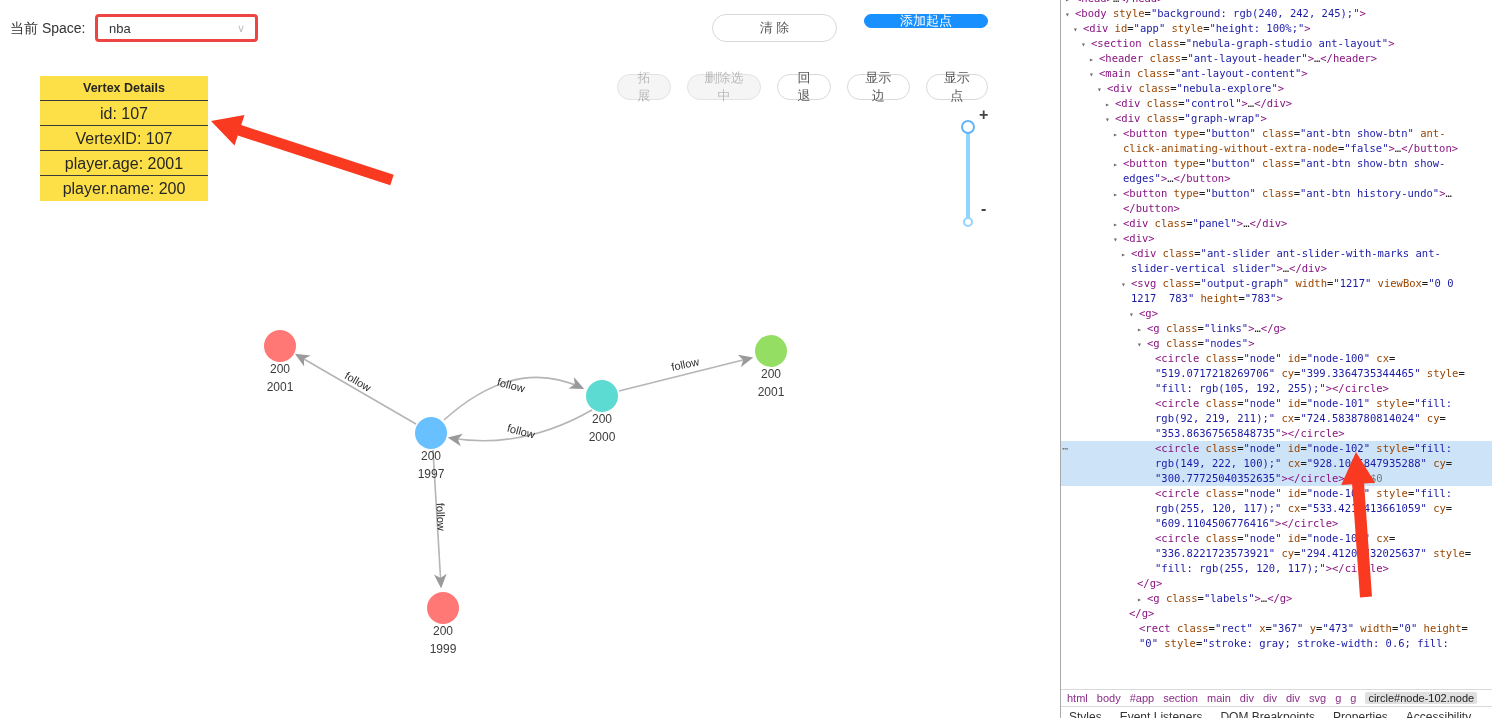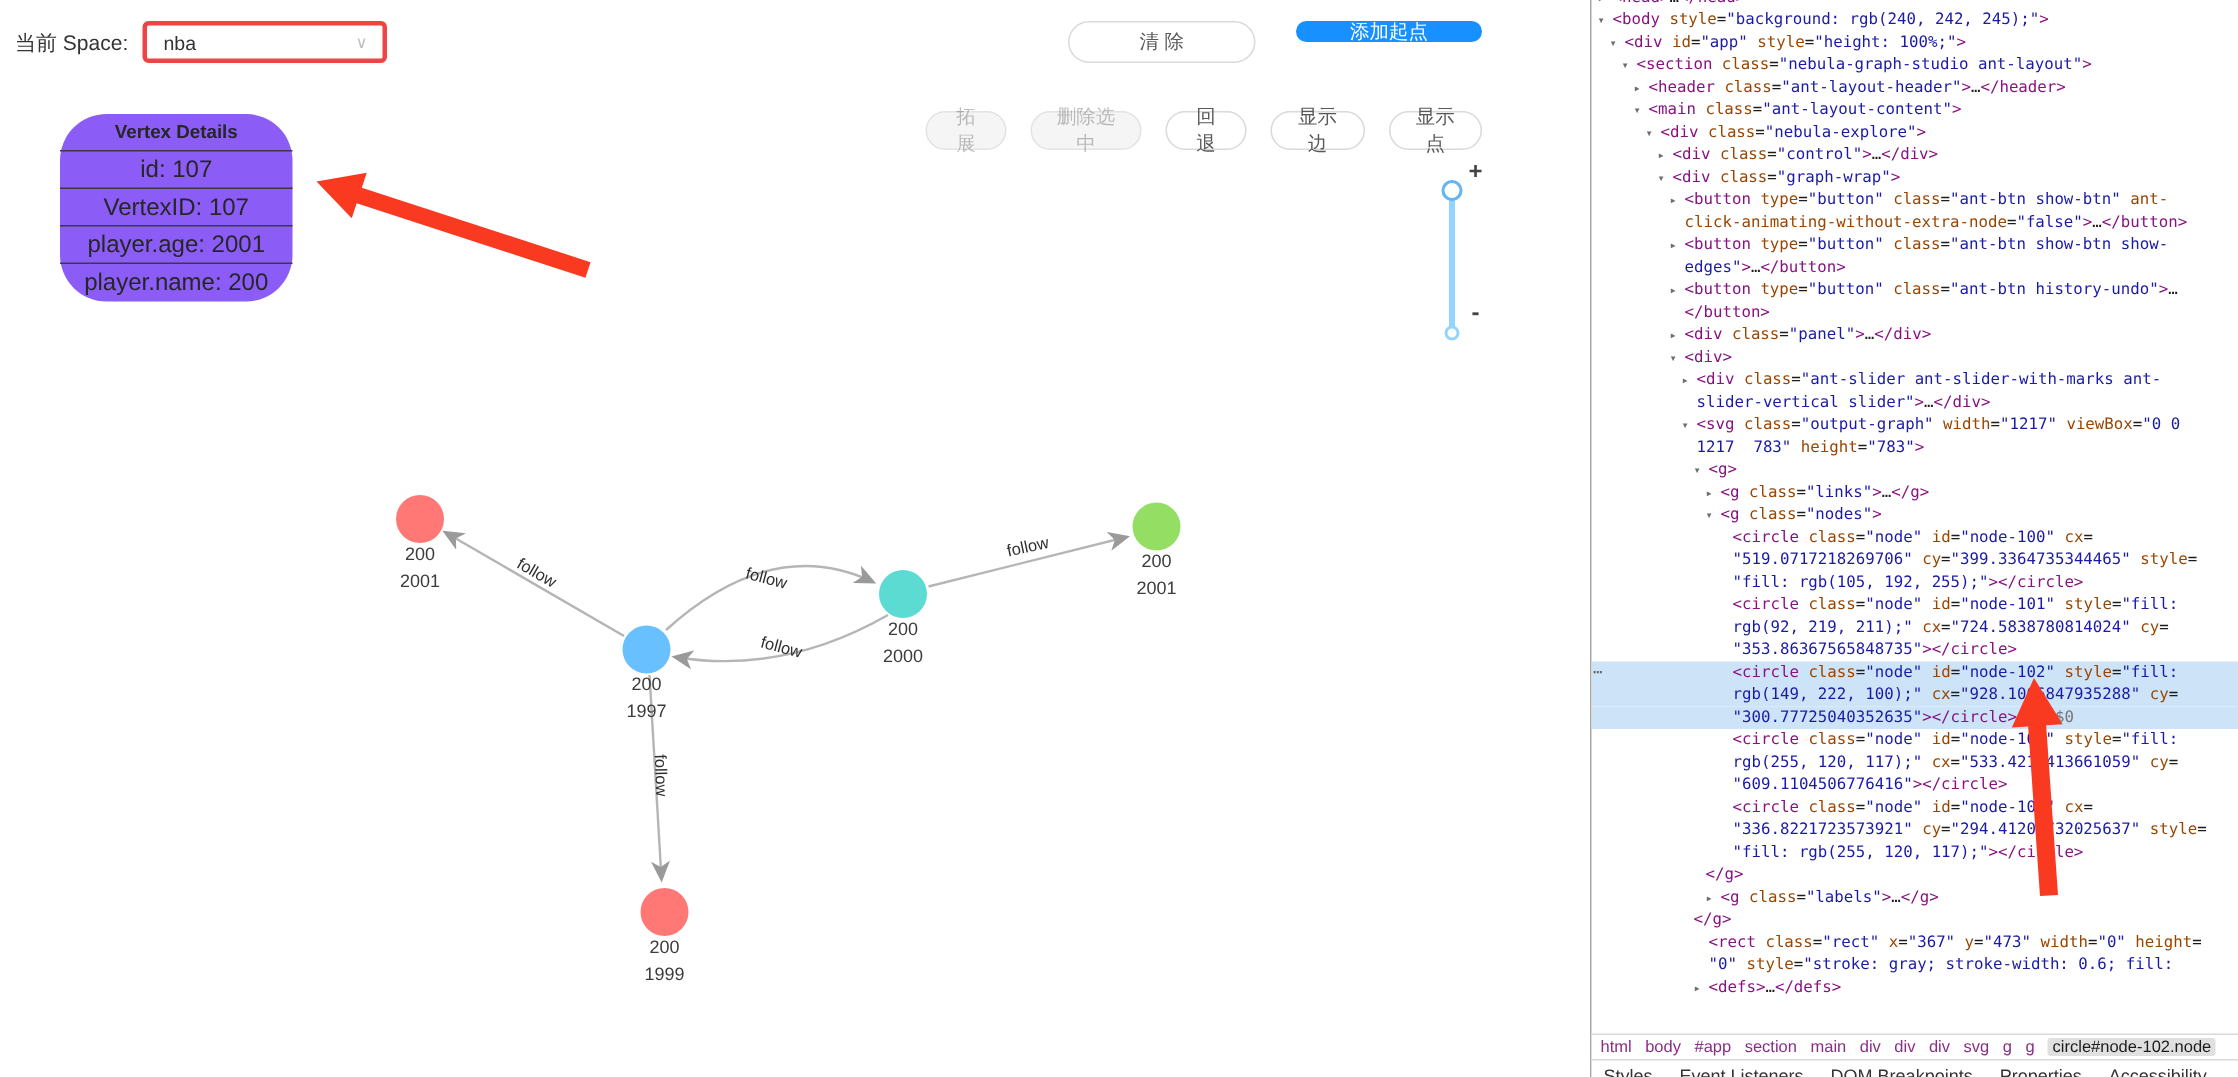--- a/index.html
+++ b/index.html
@@ -18,21 +18,21 @@
          border-radius:14px; background:#fff; color:#595959; font-size:13px; cursor:pointer;
          font-family:inherit; }
   .clear-btn { position:absolute; left:712px; top:14px; width:125px; height:28px; }
   .add-btn   { position:absolute; left:864px; top:14px; width:124px; height:14px;
                background:#1890ff; border:1px solid #1890ff; color:#fff; }
   .graph-toolbar { position:absolute; top:74px; left:617px; width:371px; height:26px;
                    display:flex; justify-content:flex-end; gap:16px; }
   .tb-btn { height:26px; padding:0 13px; font-size:13px; }
   .tb-btn.disabled { color:rgba(0,0,0,.25); background:#f5f5f5; border-color:#e3e3e3; cursor:not-allowed; }
 
-  .vertex-panel { position:absolute; left:40px; top:76px; width:155px; background:#8b5cf6;border-radius:31px; }
+  .vertex-panel { position:absolute; left:40px; top:76px; width:168px; background:#fde047; }
   .vp-row { height:25px; line-height:25px; text-align:center; font-size:16px; color:#262626;
             border-bottom:1px solid #3a3a3a; }
   .vp-row:last-child { border-bottom:none; }
   .vp-title { font-weight:bold; font-size:12.5px; }
 
   .zoom-slider { position:absolute; left:952px; top:104px; width:40px; height:130px; }
   .zs-track { position:absolute; left:14px; top:23px; width:4px; height:95px; background:#91d5ff; border-radius:2px; }
   .zs-handle { position:absolute; left:9px; top:16px; width:14px; height:14px; border-radius:50%;
                background:#fff; border:2px solid #62b5f5; }
   .zs-dot { position:absolute; left:11px; top:113px; width:10px; height:10px; border-radius:50%;
@@ -185,21 +185,20 @@
       <div class="cl" style="padding-left: 84px;"><span class="arw"></span><span class="tk-v">rgb(255, 120, 117);"</span><span class="tk-n"> cx</span><span class="tk-p">=</span><span class="tk-v">"533.4215413661059"</span><span class="tk-n"> cy</span><span class="tk-p">=</span></div>
       <div class="cl" style="padding-left: 84px;"><span class="arw"></span><span class="tk-v">"609.1104506776416"</span><span class="tk-t">&gt;&lt;/circle&gt;</span></div>
       <div class="cl" style="padding-left: 84px;"><span class="arw"></span><span class="tk-t">&lt;circle</span><span class="tk-n"> class</span><span class="tk-p">=</span><span class="tk-v">"node"</span><span class="tk-n"> id</span><span class="tk-p">=</span><span class="tk-v">"node-101"</span><span class="tk-n"> cx</span><span class="tk-p">=</span></div>
       <div class="cl" style="padding-left: 84px;"><span class="arw"></span><span class="tk-v">"336.8221723573921"</span><span class="tk-n"> cy</span><span class="tk-p">=</span><span class="tk-v">"294.41206732025637"</span><span class="tk-n"> style</span><span class="tk-p">=</span></div>
       <div class="cl" style="padding-left: 84px;"><span class="arw"></span><span class="tk-v">"fill: rgb(255, 120, 117);"</span><span class="tk-t">&gt;&lt;/circle&gt;</span></div>
       <div class="cl" style="padding-left: 76px;"><span class="tk-t">&lt;/g&gt;</span></div>
       <div class="cl" style="padding-left: 76px;"><span class="arw">▸</span><span class="tk-t">&lt;g</span><span class="tk-n"> class</span><span class="tk-p">=</span><span class="tk-v">"labels"</span><span class="tk-t">&gt;</span><span class="tk-p">…</span><span class="tk-t">&lt;/g&gt;</span></div>
       <div class="cl" style="padding-left: 68px;"><span class="tk-t">&lt;/g&gt;</span></div>
       <div class="cl" style="padding-left: 68px;"><span class="arw"></span><span class="tk-t">&lt;rect</span><span class="tk-n"> class</span><span class="tk-p">=</span><span class="tk-v">"rect"</span><span class="tk-n"> x</span><span class="tk-p">=</span><span class="tk-v">"367"</span><span class="tk-n"> y</span><span class="tk-p">=</span><span class="tk-v">"473"</span><span class="tk-n"> width</span><span class="tk-p">=</span><span class="tk-v">"0"</span><span class="tk-n"> height</span><span class="tk-p">=</span></div>
       <div class="cl" style="padding-left: 68px;"><span class="arw"></span><span class="tk-v">"0"</span><span class="tk-n"> style</span><span class="tk-p">=</span><span class="tk-v">"stroke: gray; stroke-width: 0.6; fill:</span></div>
-      <div class="cl" style="padding-left: 68px;"><span class="arw">▸</span><span class="tk-t">&lt;defs&gt;</span><span class="tk-p">…</span><span class="tk-t">&lt;/defs&gt;</span></div>
     </div>
   <div class="crumbs" id="dt-crumbs">
       <span class="crumb">html</span>
       <span class="crumb">body</span>
       <span class="crumb">#app</span>
       <span class="crumb">section</span>
       <span class="crumb">main</span>
       <span class="crumb">div</span>
       <span class="crumb">div</span>
       <span class="crumb">div</span>

